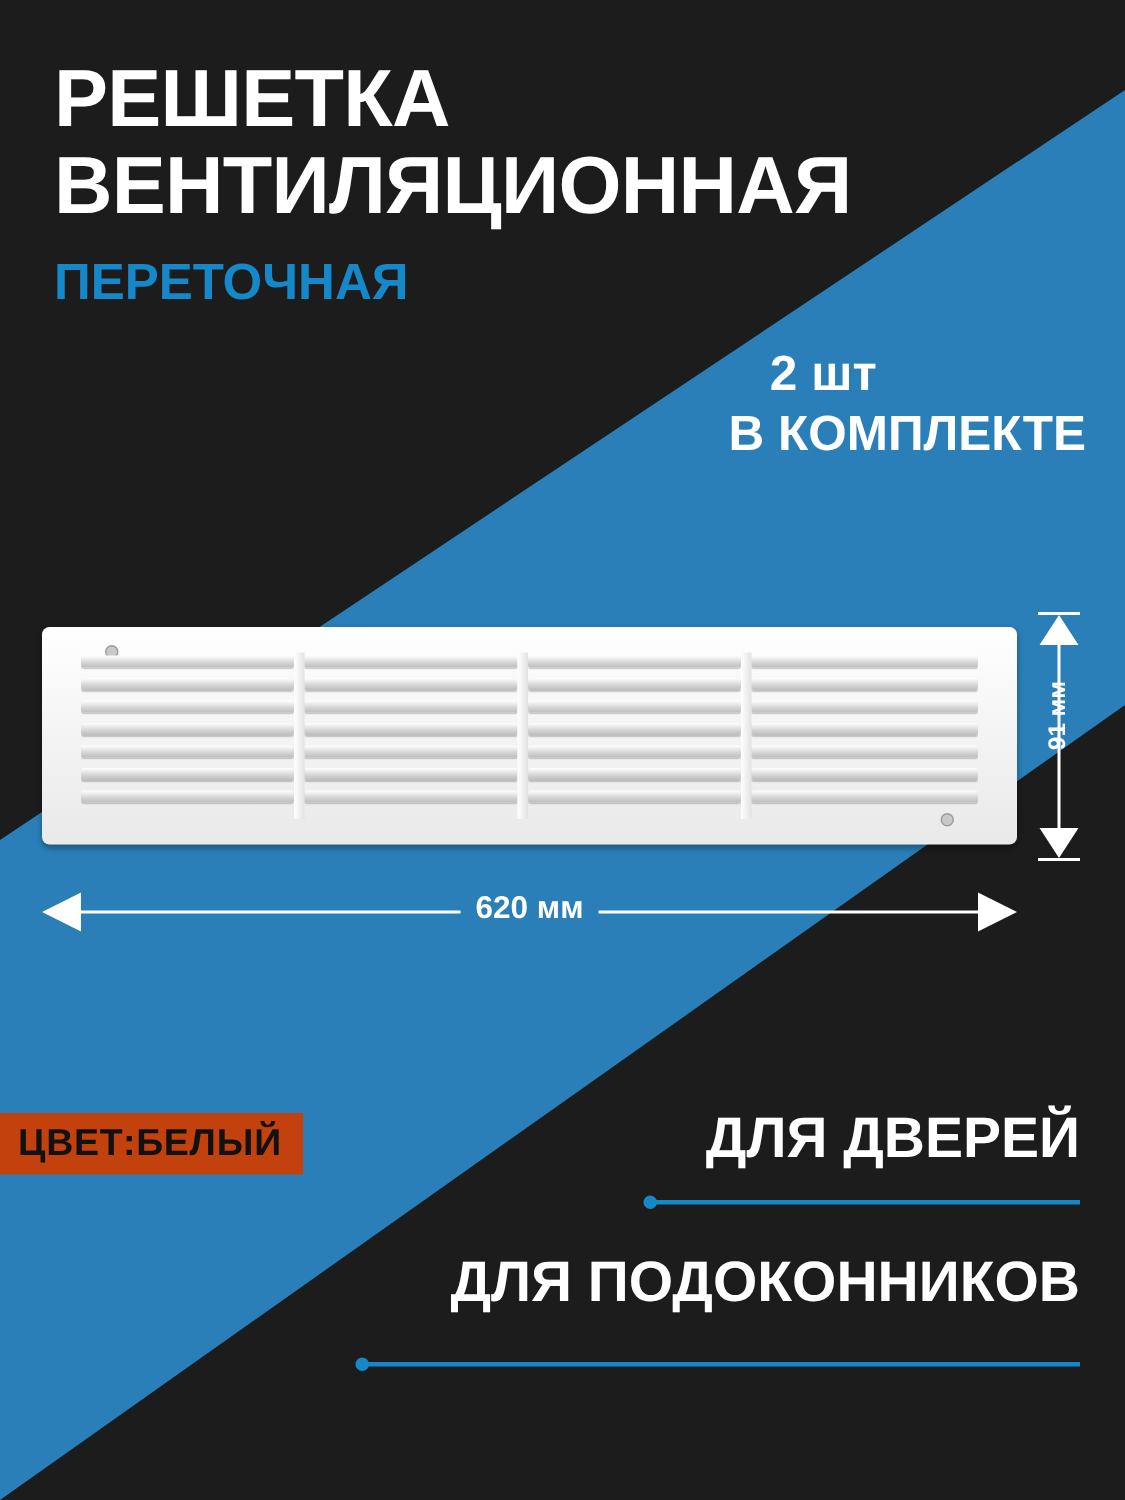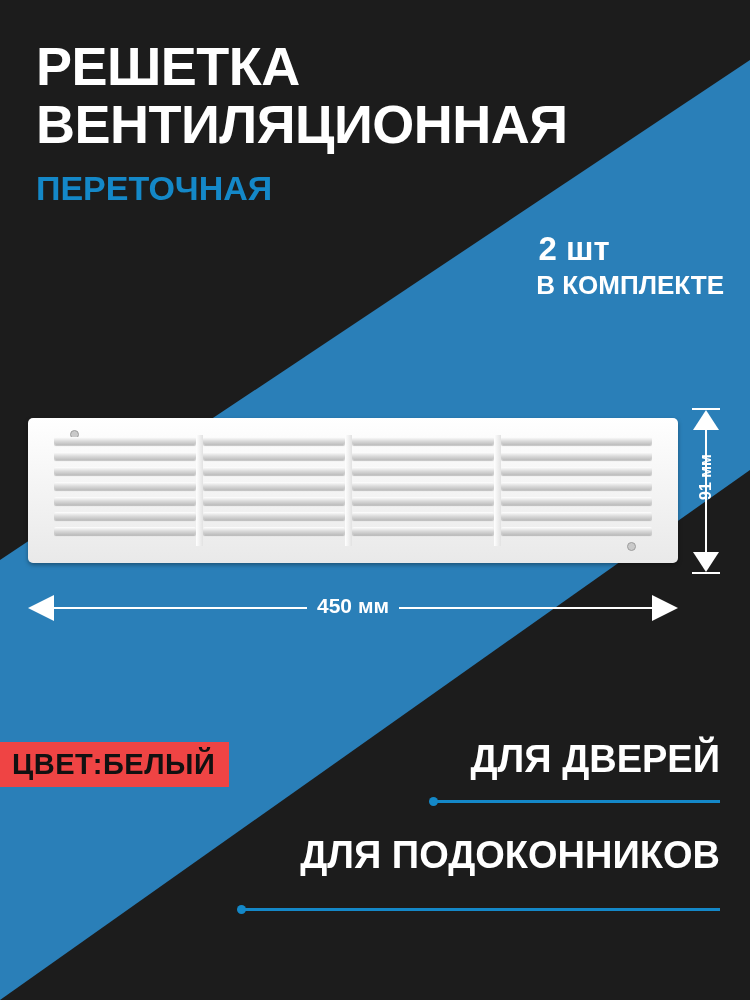--- a/index.html
+++ b/index.html
@@ -65,21 +65,21 @@
     color: #ffffff;
     font-weight: bold;
   }
   .qty-num {
     font-size: 33px;
     line-height: 1.05;
     text-align: center;
     padding-right: 76px;
   }
   .qty-text {
-    font-size: 26px;
+    font-size: 33px;
     line-height: 1.1;
     margin-top: 4px;
     text-transform: uppercase;
     margin-left: 36px;
   }
   
   .product-area {
     position: absolute;
     left: 28px;
     top: 418px;
@@ -216,24 +216,24 @@
     color: #ffffff;
     font-weight: bold;
     font-size: 16px;
     transform: rotate(-90deg);
   }
   
   .color-badge {
     position: absolute;
     left: 0;
     top: 742px;
-    background: #ef4444;
+    background: #c2410c;
     color: #111111;
     font-weight: bold;
-    font-size: 29px;
+    font-size: 25px;
     padding: 6px 14px 6px 12px;
     letter-spacing: 0.5px;
   }
   
   .cap1 {
     position: absolute;
     right: 30px;
     top: 738px;
     color: #ffffff;
     font-weight: bold;
@@ -342,21 +342,21 @@
           <div class="louver" style="top:92px;"></div>
         </div>
       </div>
     </div>
   </div>
 
   <div class="dim-width">
     <div class="line"></div>
     <div class="arrow-l"></div>
     <div class="arrow-r"></div>
-    <div class="label"><span>450 мм</span></div>
+    <div class="label"><span>620 мм</span></div>
   </div>
 
   <div class="dim-height">
     <div class="cap-t"></div>
     <div class="cap-b"></div>
     <div class="vline"></div>
     <div class="arrow-up"></div>
     <div class="arrow-dn"></div>
     <div class="label">91 мм</div>
   </div>

